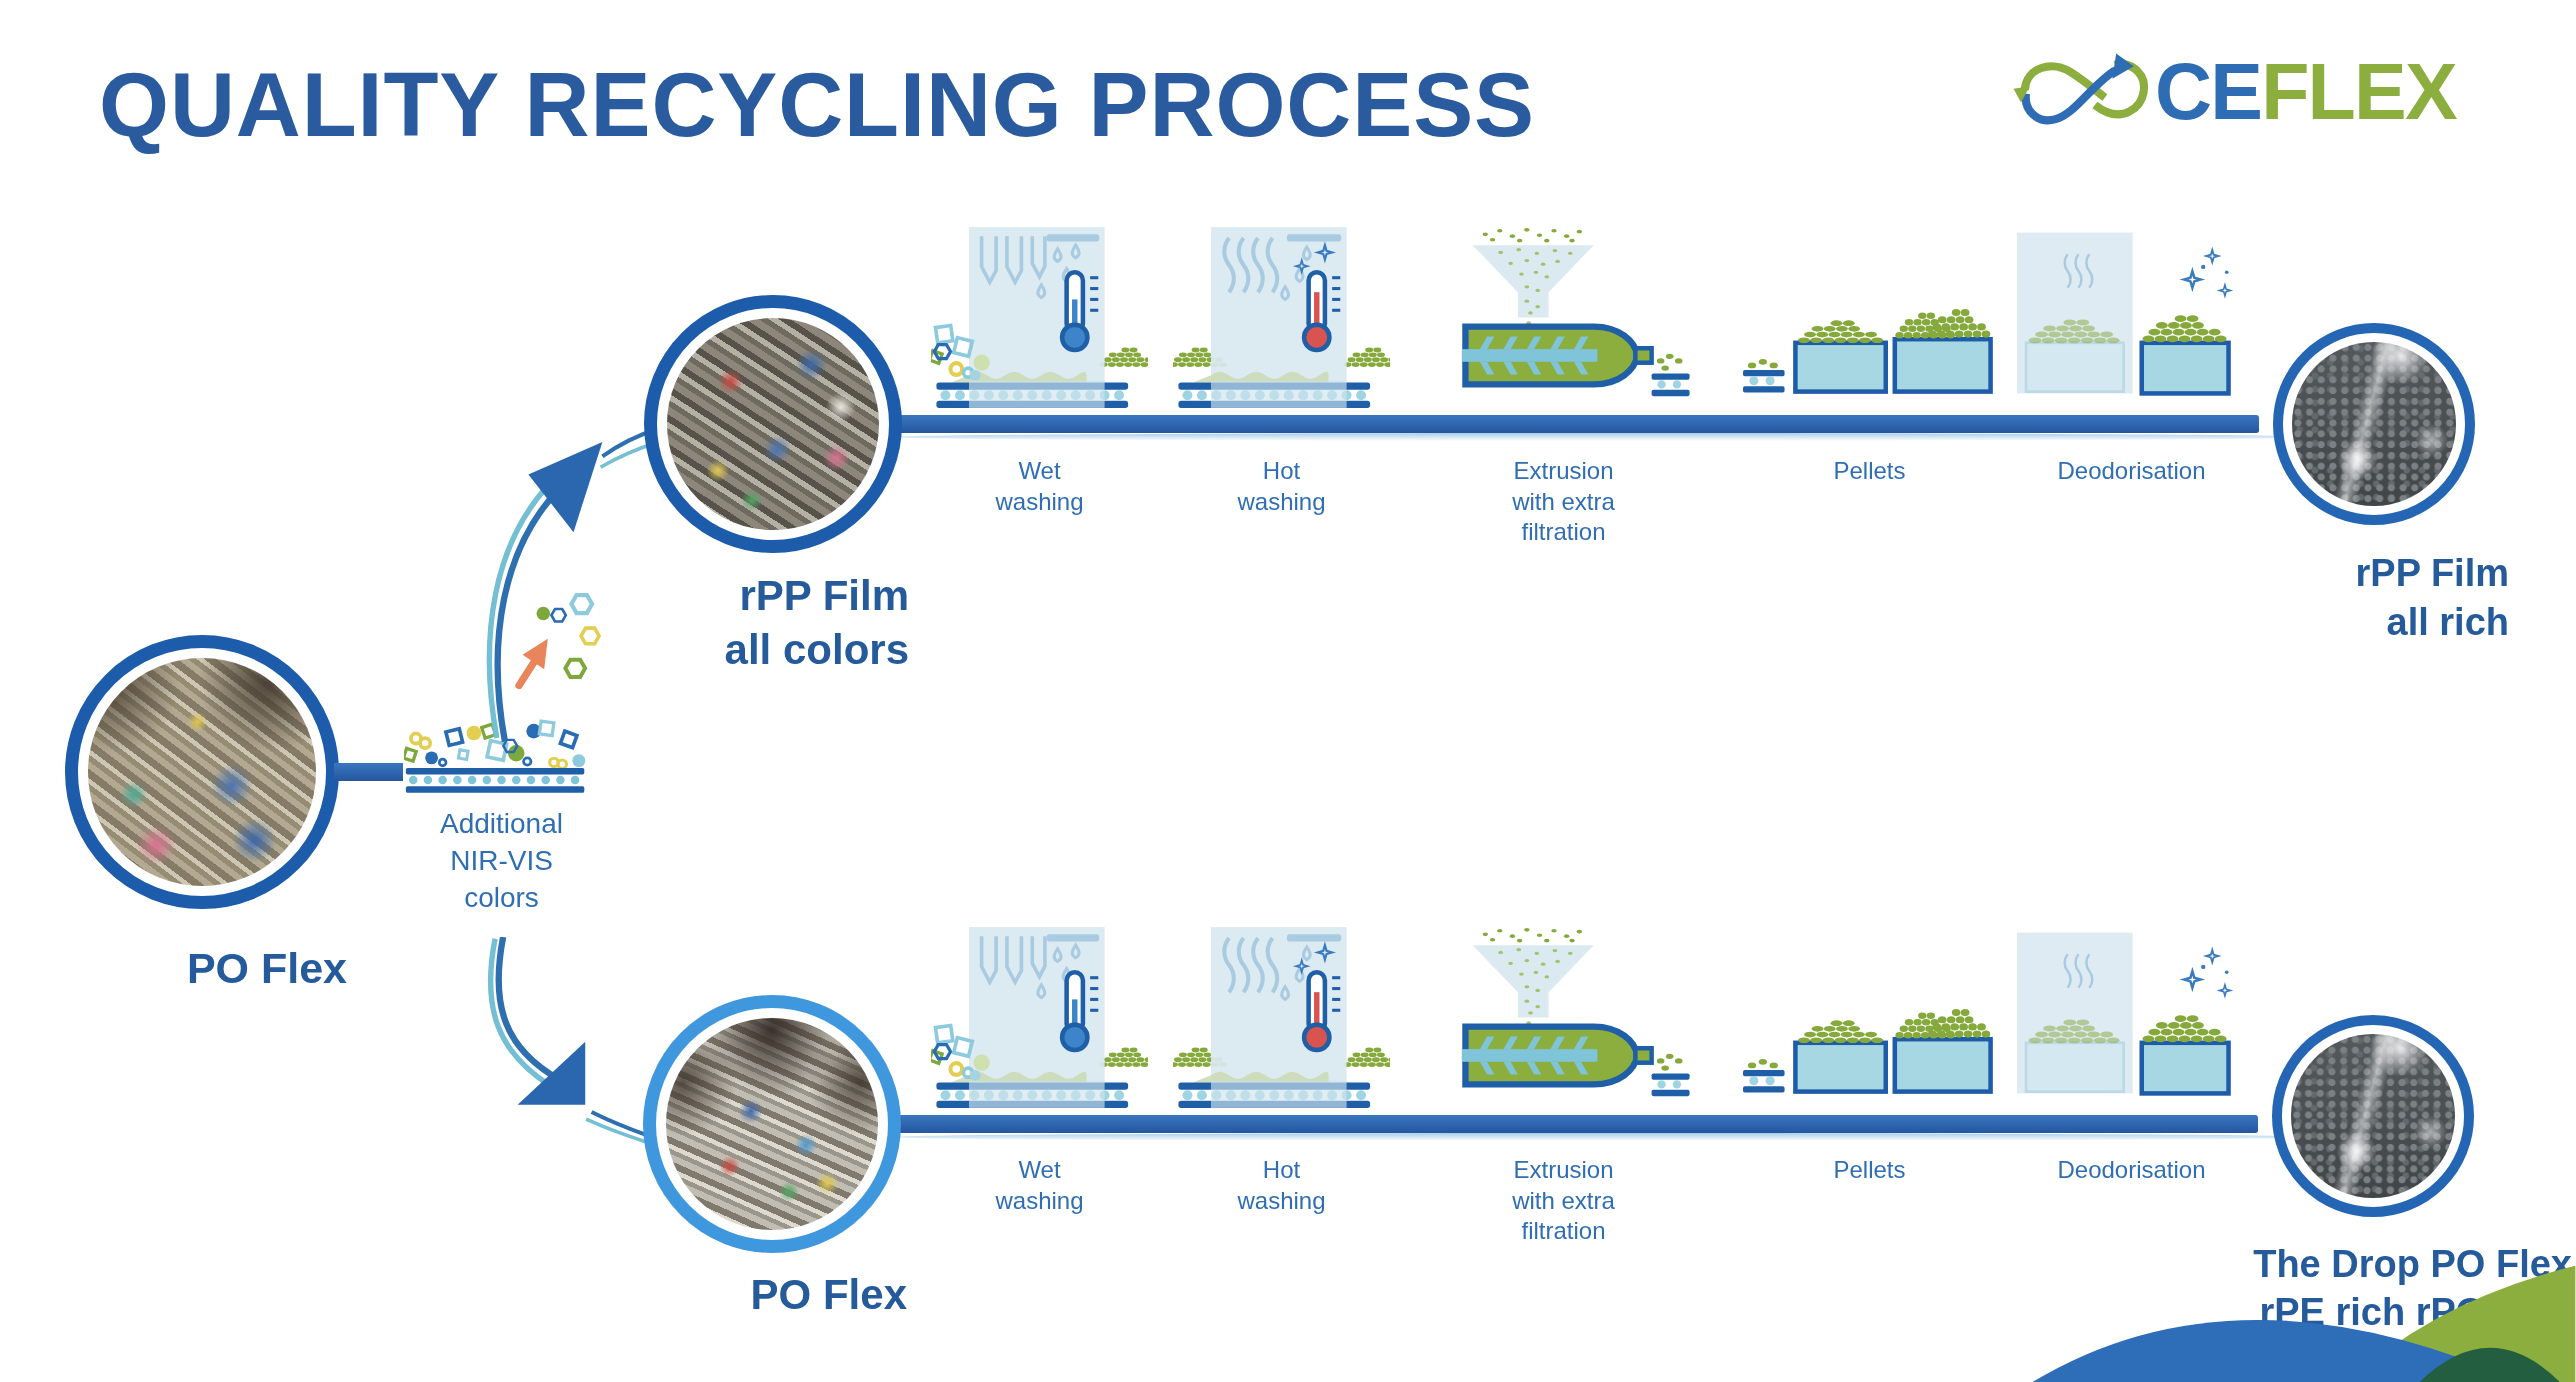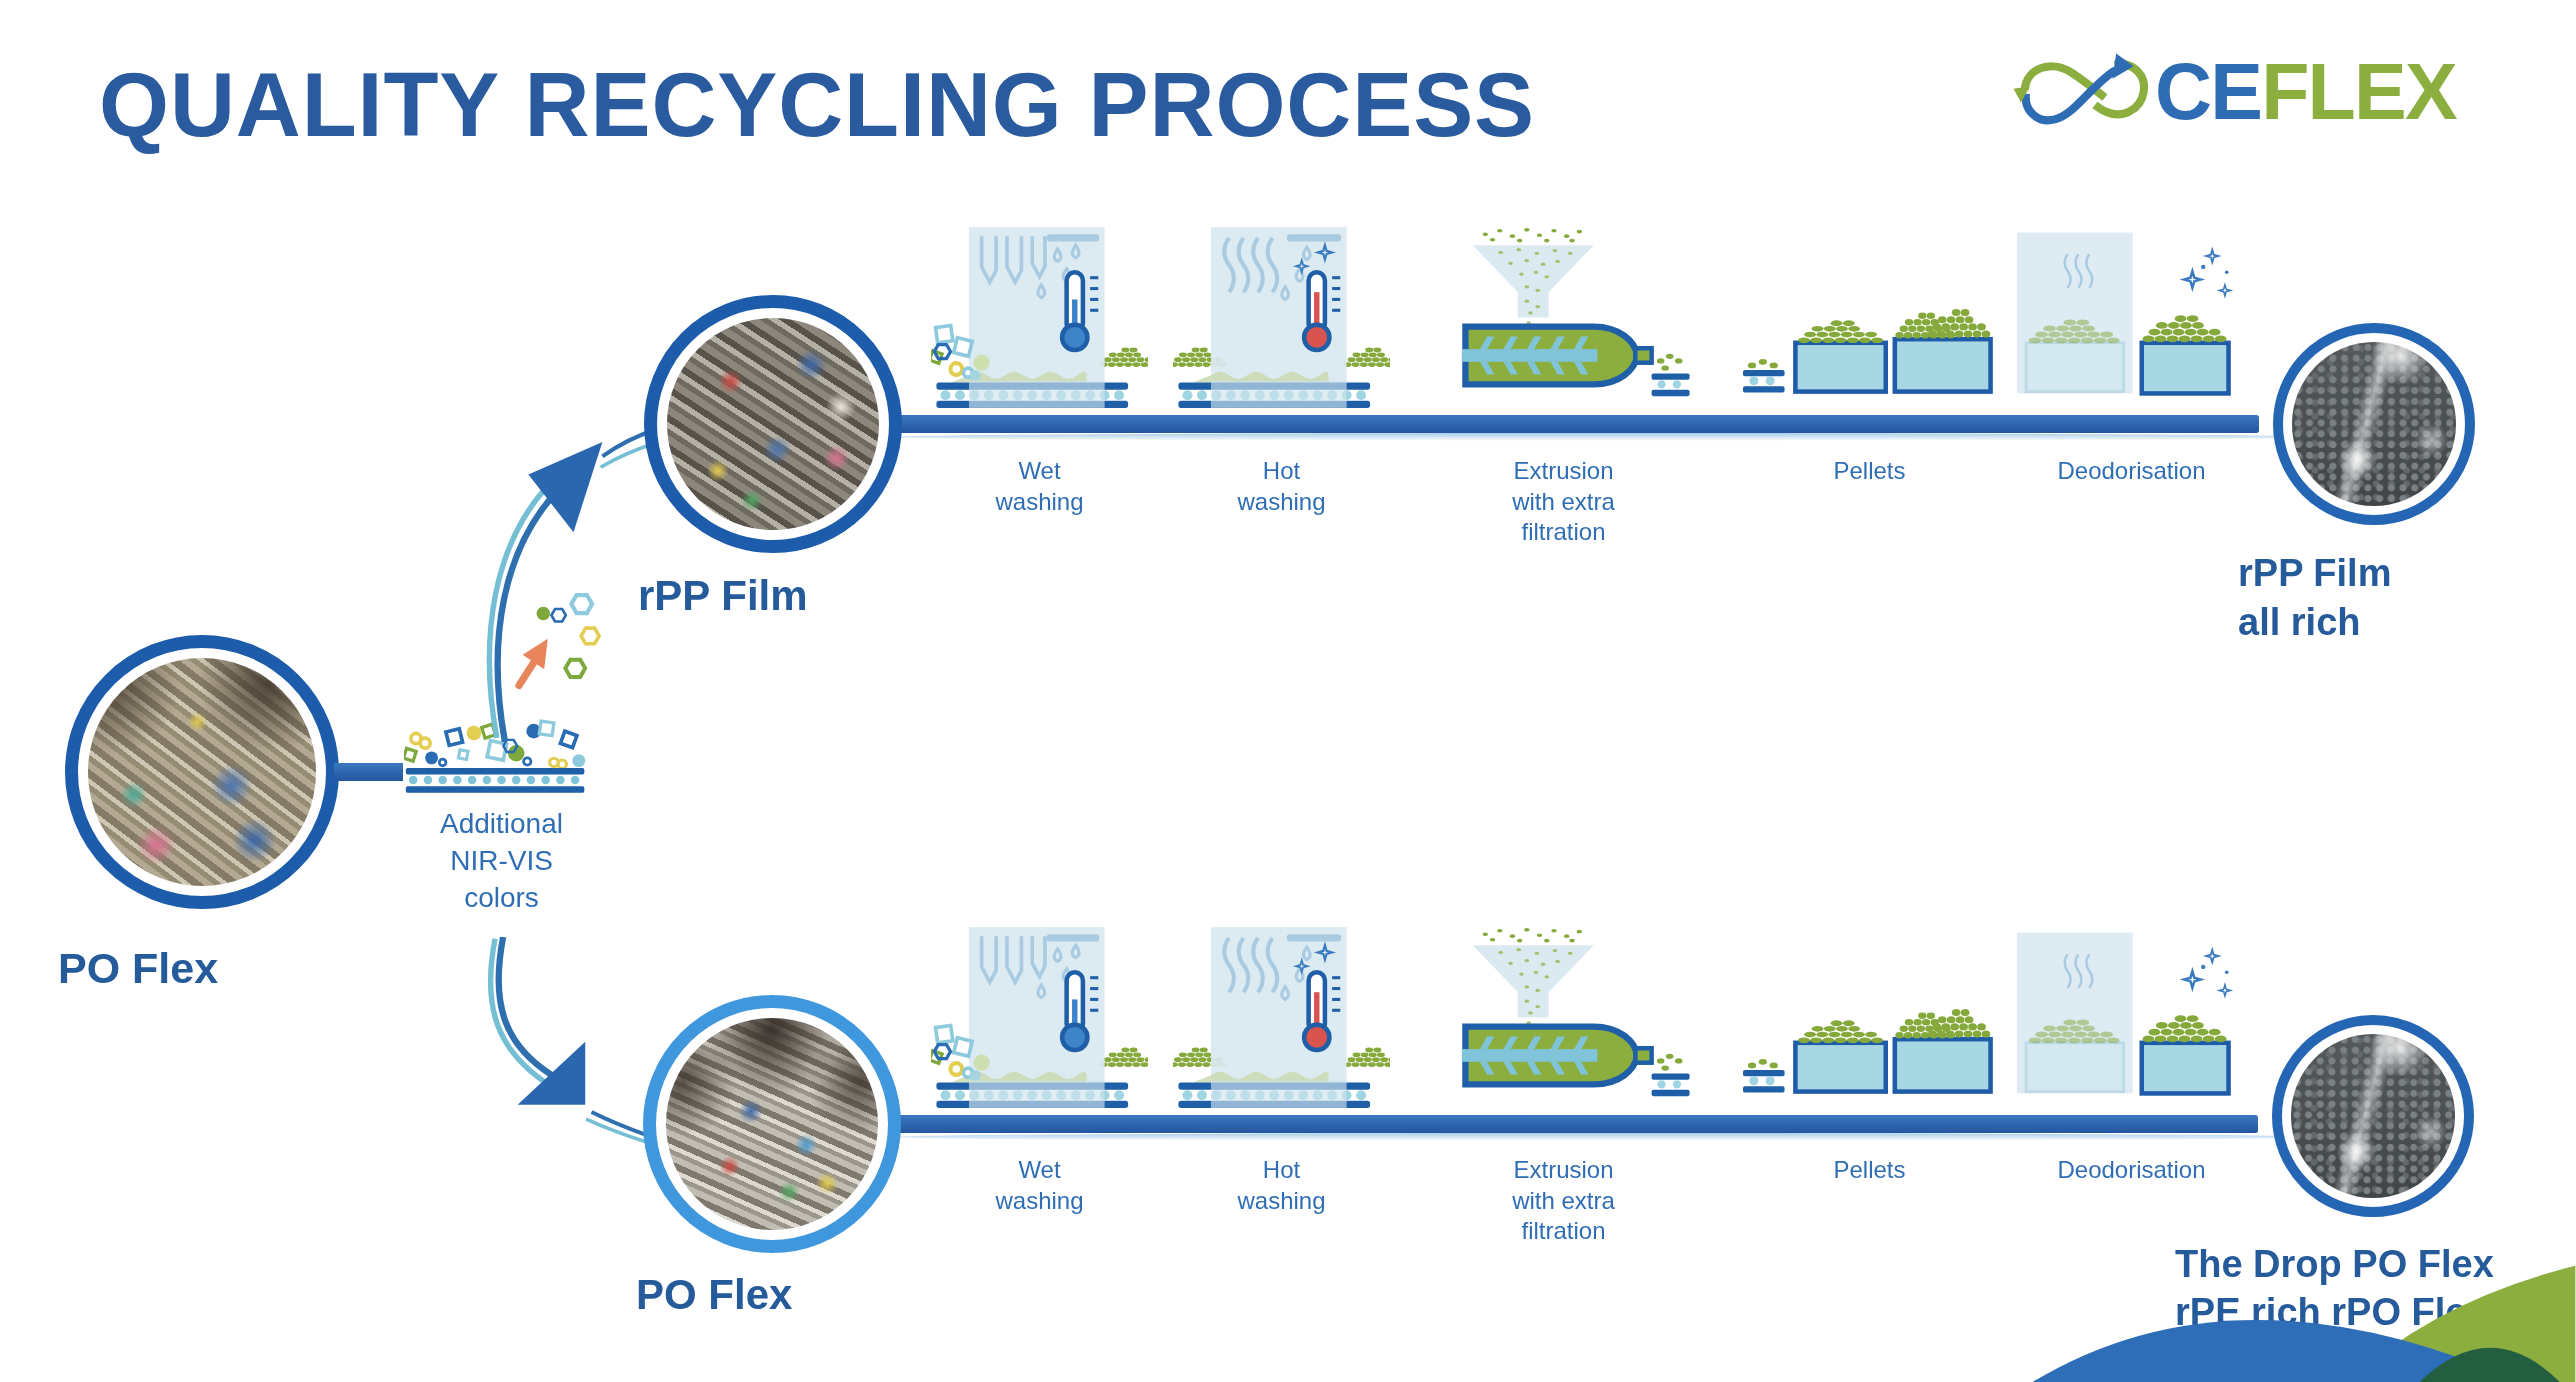--- a/index.html
+++ b/index.html
@@ -3,21 +3,21 @@
 <meta charset="utf-8">
 <style>
   html,body{margin:0;padding:0;background:#fff;}
   #canvas{position:relative;width:2576px;height:1383px;background:#ffffff;overflow:hidden;
           font-family:"Liberation Sans", sans-serif;}
   .abs{position:absolute;}
 
   
   .title{left:99px;top:54px;font-size:90px;font-weight:bold;color:#2a5b9e;letter-spacing:0.9px;white-space:nowrap;}
   .stage-label{font-size:24px;line-height:1.28;color:#2f6eb5;text-align:center;}
-  .bold-label{font-weight:bold;color:#255a9b;text-align:left;}
+  .bold-label{font-weight:bold;color:#255a9b;text-align:right;}
   .bold-label span,.stage-label span,.sorting-label span{display:block;}
   .sorting-label{font-size:28px;line-height:1.32;color:#2f6eb5;text-align:center;}
 
   
   .flow-line{height:18px;background:linear-gradient(to bottom,#3a77c0,#24569e);border-radius:2.7px;}
   .flow-line-glow{height:8.1px;background:linear-gradient(to bottom,#a5cce8,rgba(255,255,255,0));border-radius:50%;}
 
   
   .ring{border-radius:50%;background:#fff;box-sizing:border-box;}
   .ring-dark{border:13.5px solid #1c5cab;padding:10px;}
@@ -433,20 +433,21 @@
     </svg>
 
   <div class="abs flow-line" style="left:894px;top:415px;width:1365px;"></div>
   <div class="abs flow-line-glow" style="left:894px;top:433px;width:1417px;"></div>
 
   <div class="abs ring ring-dark" style="left:644px;top:295px;width:258px;height:258px;">
     <div class="photo photo-flakes-b"></div>
   </div>
   <div class="abs bold-label" style="left:638px;top:569px;width:271px;font-size:42px;line-height:1.28;">
     <span>rPP Film</span>
+    <span>all colors</span>
   </div>
 
   <svg class="abs" style="left:931px;top:227px;" width="217" height="181" viewBox="0 0 240 200">
       <use href="#icon-wet"></use>
     </svg>
   <div class="abs stage-label" style="left:886px;top:456px;width:307px;">
     <span>Wet</span>
     <span>washing</span>
   </div>
 

